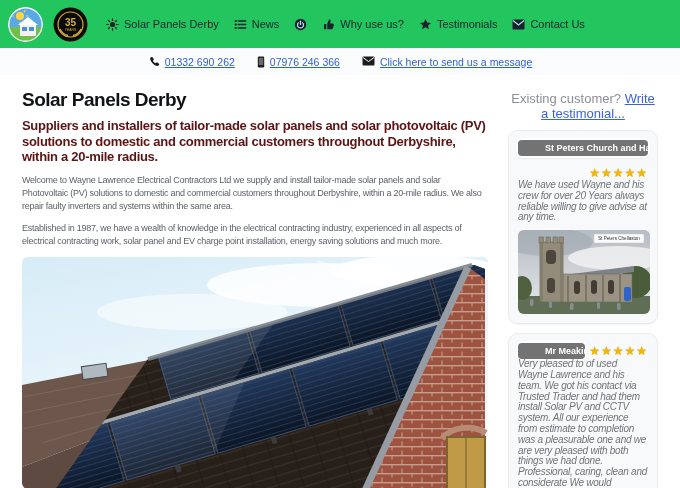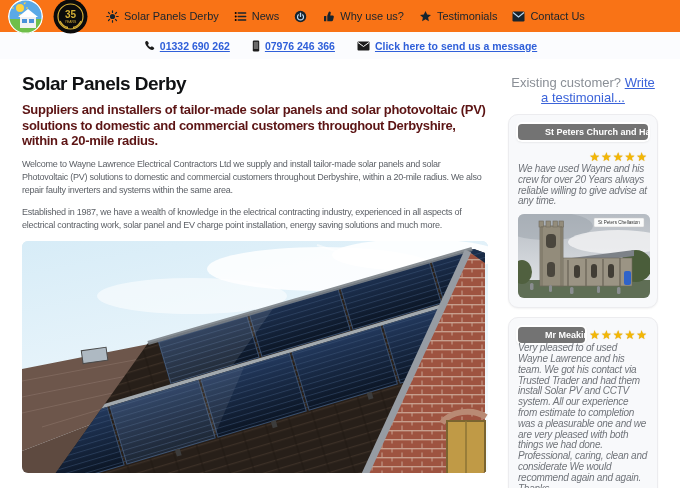--- a/index.html
+++ b/index.html
@@ -1,32 +1,32 @@
 <!DOCTYPE html>
 <html><head>
 <meta charset="utf-8">
 <style>
   * { margin:0; padding:0; box-sizing:border-box; }
   html,body { width:680px; height:488px; overflow:hidden; background:#fff;
               font-family:"Liberation Sans", sans-serif; }
 
   
-  .topbar { height:32px; background:#f97316; display:flex; align-items:center;
+  .topbar { height:48px; background:#22c55e; display:flex; align-items:center;
             padding:0 8px; gap:10px; }
   .logo1, .logo2 { width:35px; height:35px; border-radius:50%; flex:0 0 auto; }
   .nav { display:flex; align-items:center; gap:15px; margin-left:8px; }
   .nav-item { display:flex; align-items:center; gap:5px; color:#17242e;
               font-size:11px; cursor:pointer; white-space:nowrap; }
   .nav-item svg { flex:0 0 auto; }
 
   
   .contactbar { height:27px; background:#fbfcfe; display:flex; align-items:center;
                 justify-content:center; gap:22px; }
-  .contact-link { display:flex; align-items:center; gap:5px; font-size:10.5px;
-                  font-weight:bold; color:#2f5fd9; text-decoration:underline;
+  .contact-link { display:flex; align-items:flex-start; gap:5px; font-size:10.5px;
+                  font-weight:normal; color:#2f5fd9; text-decoration:underline;
                   cursor:pointer; }
   .contact-link svg { flex:0 0 auto; }
 
   
   .main { display:flex; padding:14px 22px 0 22px; gap:20px; }
   .content { width:466px; flex:0 0 auto; }
   .aside { width:150px; flex:0 0 auto; }
 
   
   h1.page-title { font-size:19px; font-weight:bold; color:#101214;

